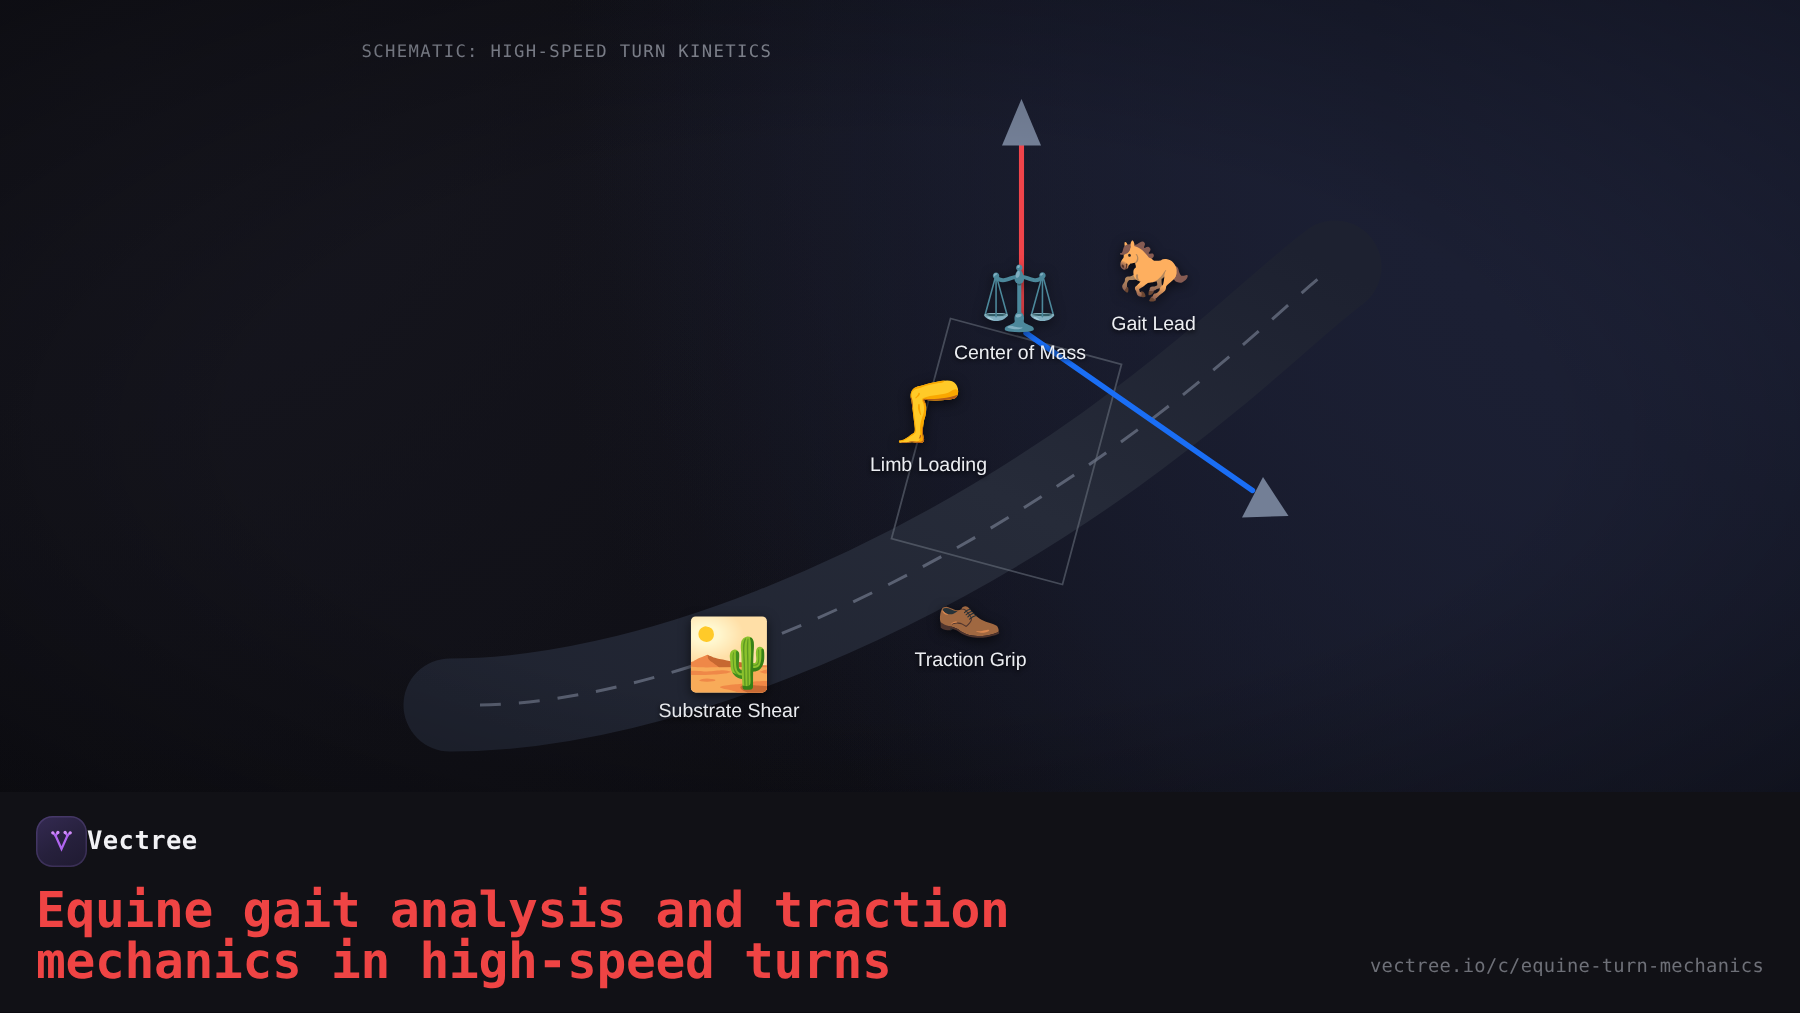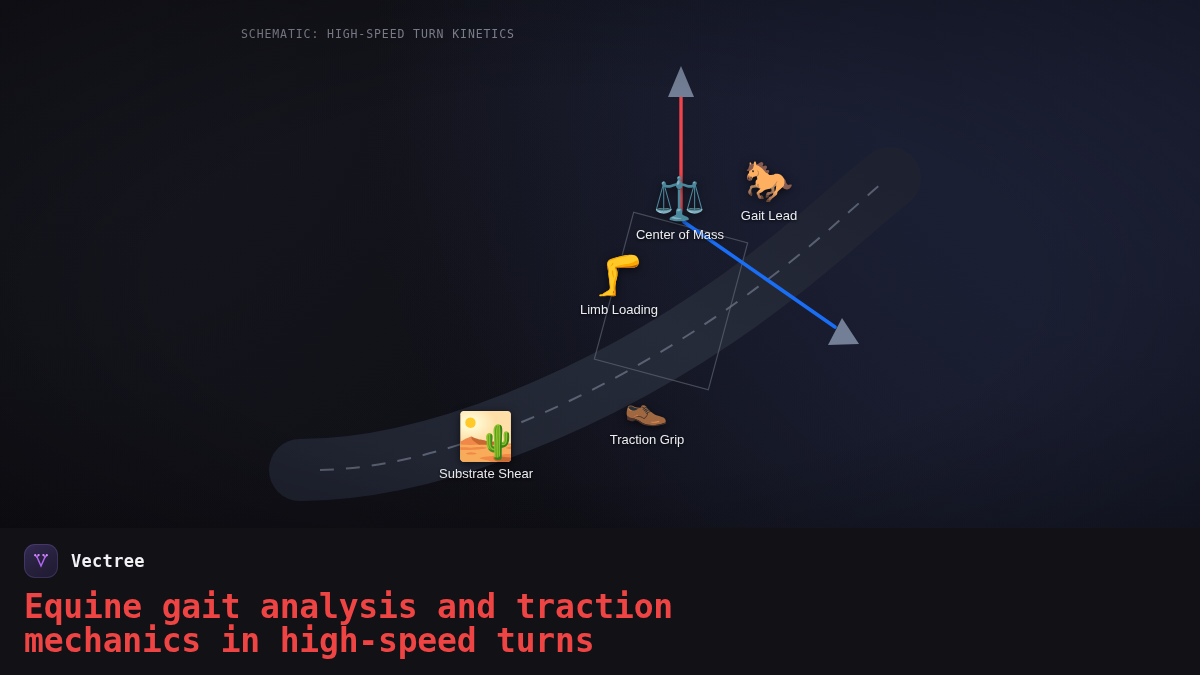--- a/index.html
+++ b/index.html
@@ -80,21 +80,20 @@
     bottom: 0;
     height: 147px;
     background: #111116;
   }
   .brand-row {
     position: absolute;
     left: 24px;
     top: 16px;
     display: flex;
     align-items: center;
-    gap: 13px;
   }
   .brand-logo {
     width: 34px;
     height: 34px;
     border-radius: 11px;
     background: linear-gradient(150deg, #342a52 0%, #26203c 55%, #1f1a31 100%);
     display: flex;
     align-items: center;
     justify-content: center;
     box-shadow: inset 0 0 0 1px rgba(150,120,210,0.22);
@@ -202,15 +201,16 @@
           <circle cx="7.6" cy="4.0" r="1.1" fill="#d08cf8"></circle>
           <circle cx="15.8" cy="4.2" r="1.1" fill="#d08cf8"></circle>
           <circle cx="12.4" cy="4.0" r="1.1" fill="#d08cf8"></circle>
         </svg>
       </div>
       <div class="brand-name">Vectree</div>
     </div>
 
     <div class="headline">Equine gait analysis and traction mechanics in high-speed turns</div>
 
+    <div class="footer-url">vectree.io/c/equine-turn-mechanics</div>
   </div>
 
 </div>
 
 </body></html>

